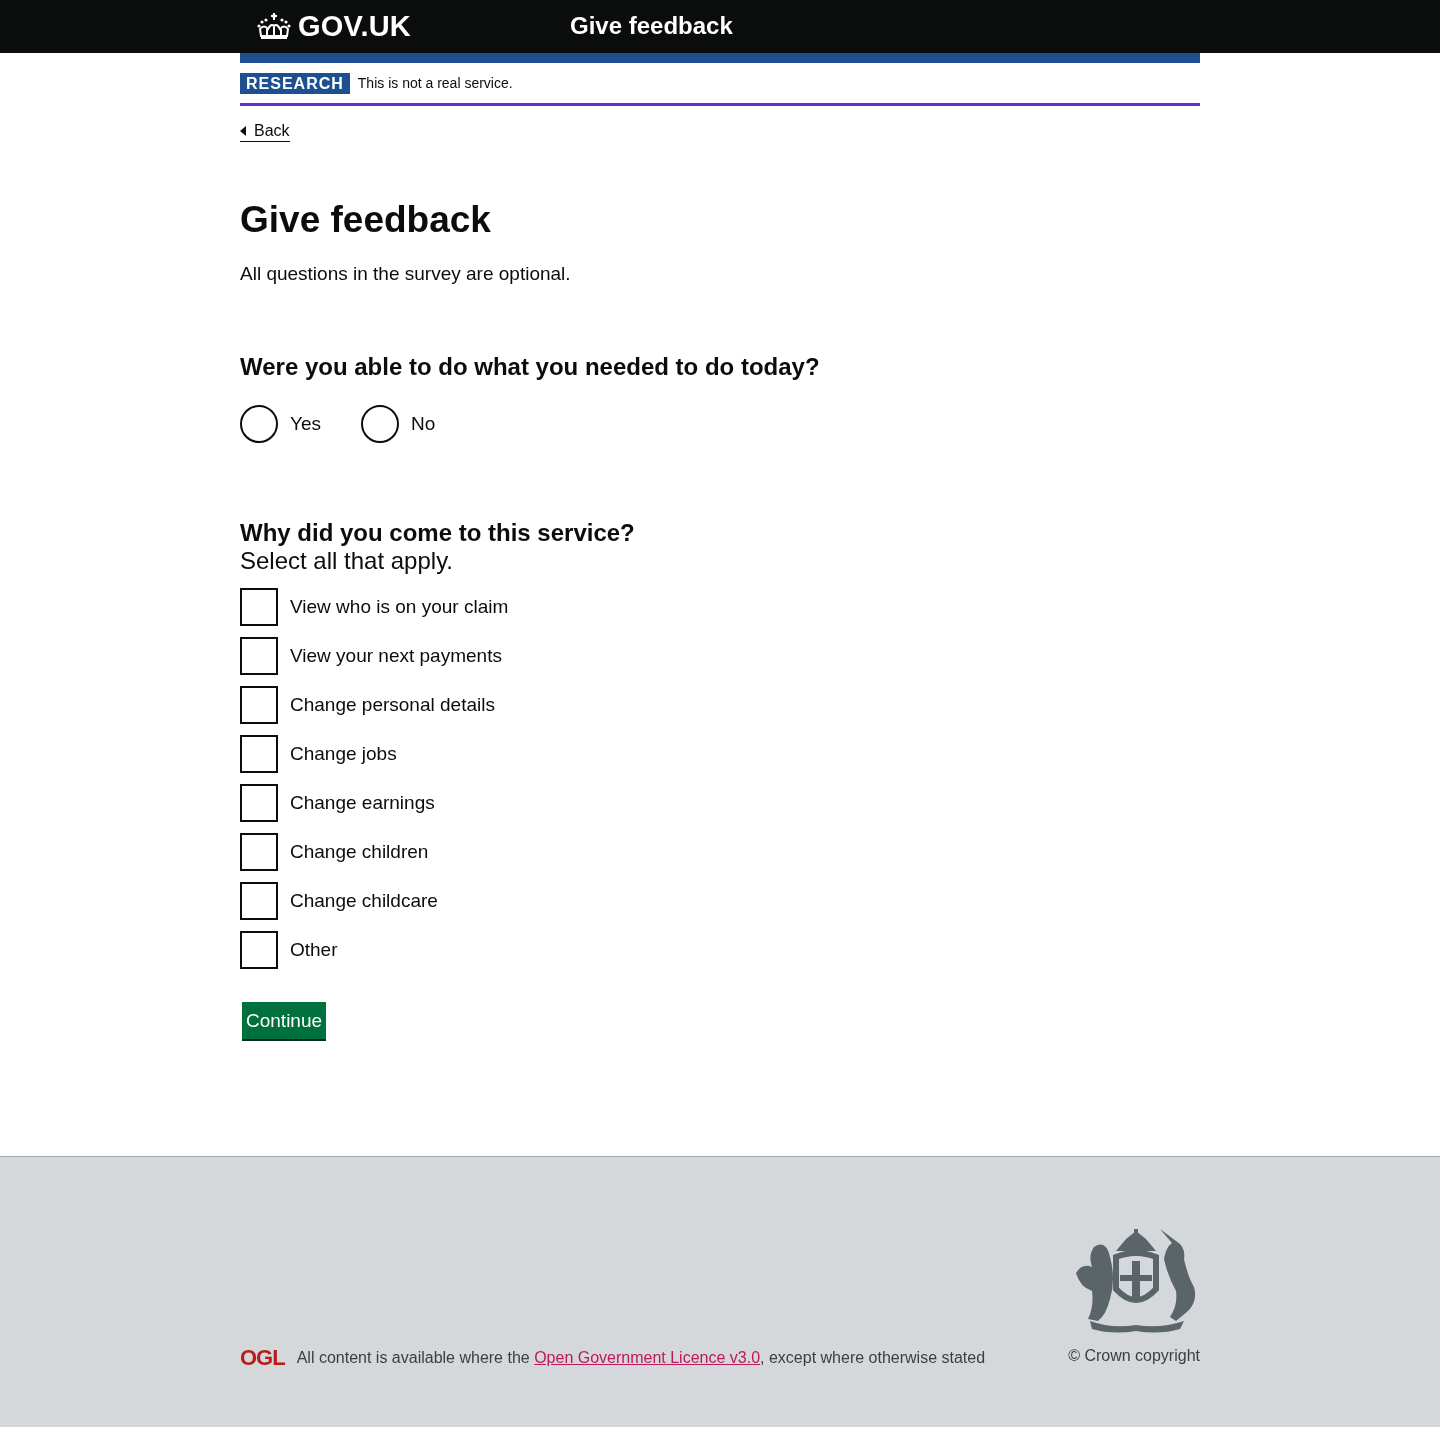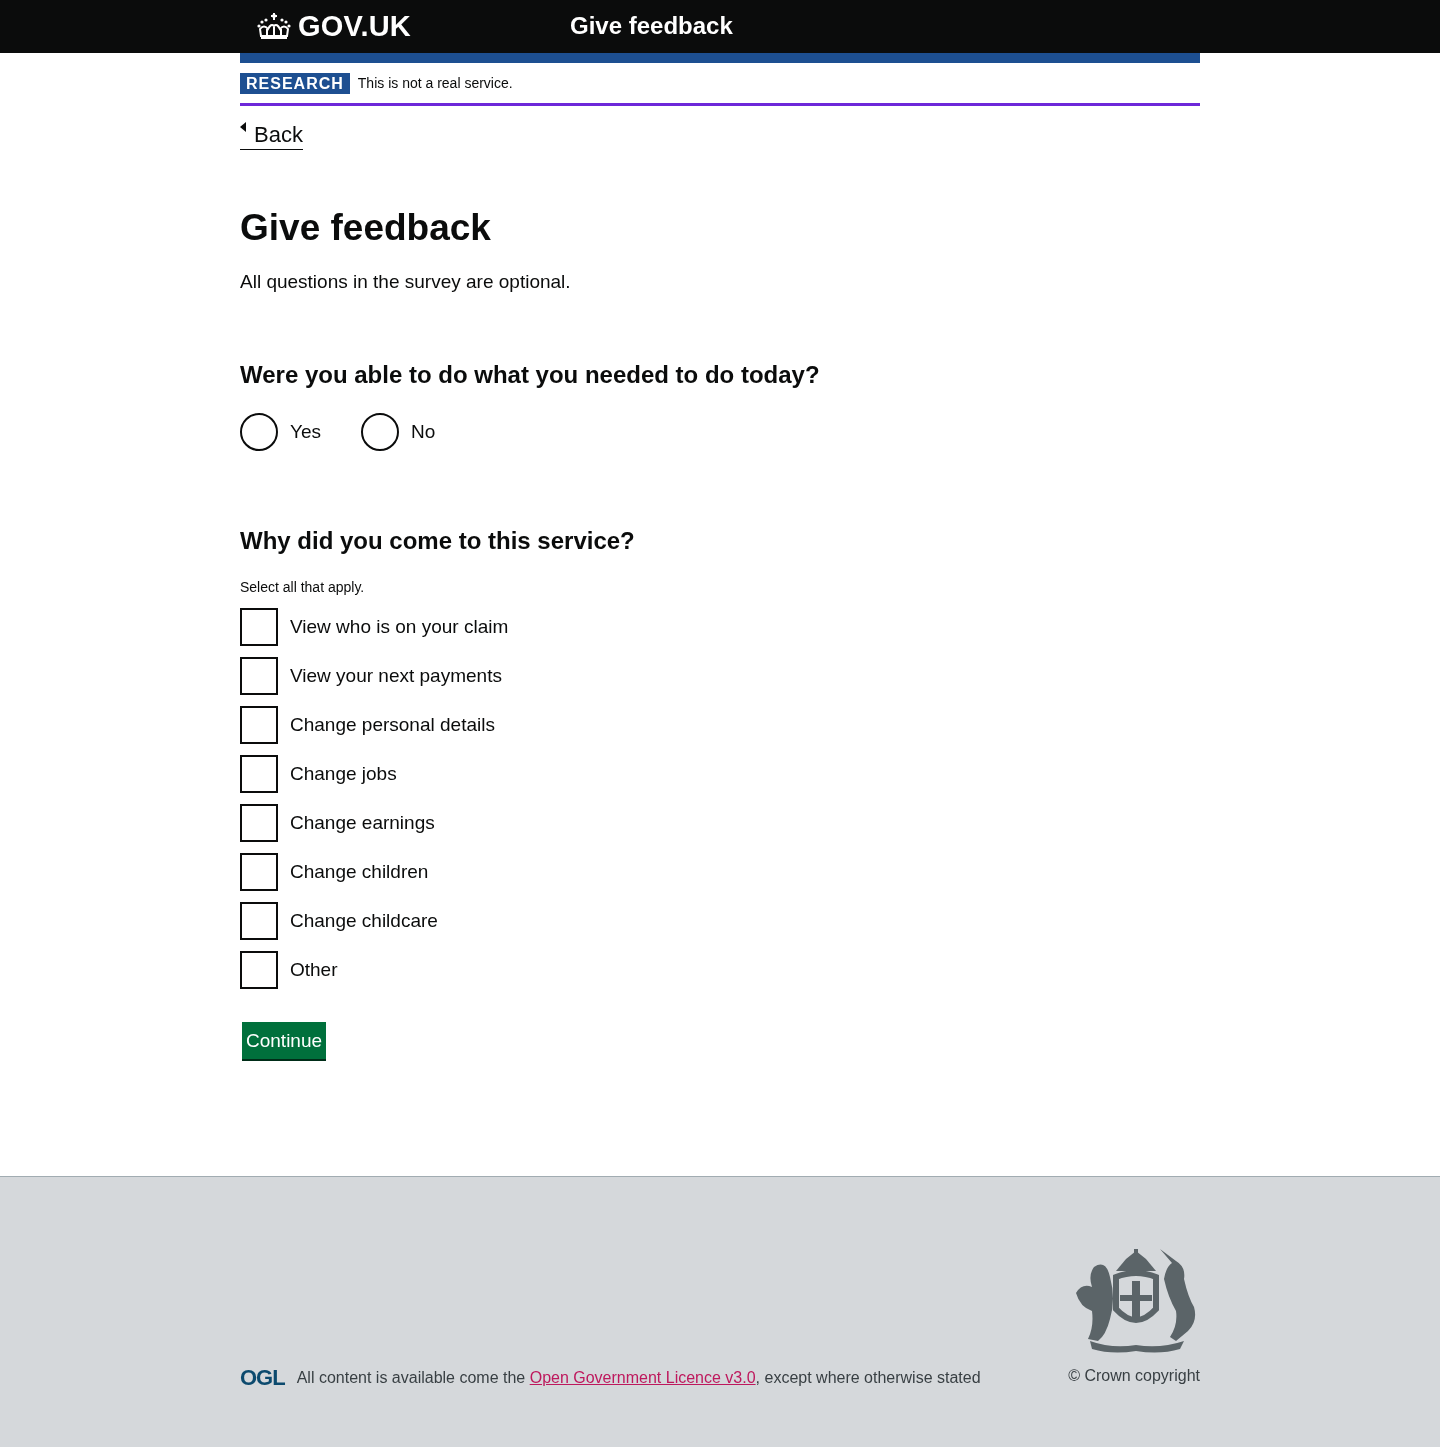--- a/index.html
+++ b/index.html
@@ -12,46 +12,46 @@
   .logo svg { width: 36px; height: 30px; margin-right: 6px; }
   .logo-text { font-weight: bold; font-size: 29px; letter-spacing: 0.2px; }
   .service-name { position: absolute; left: 330px; top: 12px; color: #fff; font-weight: bold; font-size: 24px; text-decoration: none; }
 
   .container { width: 960px; margin: 0 auto; }
   .blue-bar { height: 10px; background: #1d4f91; }
   .phase { display: flex; align-items: center; height: 43px; border-bottom: 3px solid #6d28d9; }
   .phase-tag { background: #1d4f91; color: #fff; font-weight: bold; font-size: 16px; letter-spacing: 1px; padding: 2px 6px 1px; margin-right: 8px; }
   .phase-text { font-size: 14px; }
 
-  .back { display: inline-flex; align-items: flex-start; margin-top: 16px; color: #0b0c0c; text-decoration: none; border-bottom: 1px solid #0b0c0c; font-size: 22px; padding-bottom: 1px; }
+  .back { display: inline-flex; align-items: center; margin-top: 16px; color: #0b0c0c; text-decoration: none; border-bottom: 1px solid #0b0c0c; font-size: 16px; padding-bottom: 1px; }
   .back-arrow { width: 0; height: 0; border-top: 5px solid transparent; border-bottom: 5px solid transparent; border-right: 6px solid #0b0c0c; margin-right: 8px; }
 
   h1 { font-size: 37px; font-weight: bold; margin-top: 58px; line-height: 1.1; }
   .lead { font-size: 19px; margin-top: 22px; }
 
   h2 { font-size: 24px; font-weight: bold; }
   .q1 { margin-top: 68px; }
   .radios { display: flex; margin-top: 24px; }
   .radio { display: flex; align-items: center; margin-right: 40px; cursor: pointer; }
   .radio-circle { width: 38px; height: 38px; border: 2px solid #0b0c0c; border-radius: 50%; margin-right: 12px; background: #fff; }
   .radio-label { font-size: 19px; }
 
   .q2 { margin-top: 76px; }
-  .hint { font-size: 14px; margin-top: 24px; }
+  .hint { font-size: 24px; }
   .checkboxes { margin-top: 13px; }
   .checkbox { display: flex; align-items: center; height: 38px; margin-bottom: 11px; cursor: pointer; }
   .checkbox-box { width: 38px; height: 38px; border: 2px solid #0b0c0c; margin-right: 12px; background: #fff; }
   .checkbox-label { font-size: 19px; }
 
   .continue { display: inline-block; margin-top: 22px; margin-left: 2px; background: #00703c; color: #fff; font-size: 19px; padding: 8px 4px 7px; border: none; box-shadow: 0 2px 0 #002d18; cursor: pointer; font-family: "Liberation Sans", sans-serif; }
 
   .footer { margin-top: 117px; background: #d5d8db; border-top: 1px solid #a1acb2; height: 271px; }
   .footer-inner { width: 960px; margin: 0 auto; position: relative; height: 271px; }
   .ogl { position: absolute; left: 0; top: 188px; display: flex; align-items: center; }
-  .ogl-logo { font-weight: bold; font-size: 22px; color: #0c4a6e; letter-spacing: -1px; margin-right: 12px; }
+  .ogl-logo { font-weight: bold; font-size: 22px; color: #b91c1c; letter-spacing: -1px; margin-right: 12px; }
   .licence-text { font-size: 16px; color: #383f43; }
   .licence-link { color: #be185d; text-decoration: underline; }
   .crest { position: absolute; right: 0; top: 72px; width: 128px; height: 106px; }
   .copyright { position: absolute; right: 0; top: 190px; font-size: 16px; color: #383f43; text-decoration: none; }
 </style>
 </head>
 <body>
 
 <header class="header">
   <div class="header-inner">
@@ -148,21 +148,21 @@
     </div>
   </fieldset>
 
   <button class="continue">Continue</button>
 </div>
 
 <footer class="footer">
   <div class="footer-inner">
     <div class="ogl">
       <span class="ogl-logo">OGL</span>
-      <span class="licence-text"><span>All content is available come the </span><a class="licence-link" href="#">Open Government Licence v3.0</a><span>, except where otherwise stated</span></span>
+      <span class="licence-text"><span>All content is available where the </span><a class="licence-link" href="#">Open Government Licence v3.0</a><span>, except where otherwise stated</span></span>
     </div>
     <svg class="crest" viewBox="0 0 128 106">
       <g fill="#5b6468">
         <path d="M44 22 L54 10 L64 2 L74 10 L84 22 Z"></path>
         <rect x="62" y="0" width="4" height="8"></rect>
         <path d="M44 28 Q64 20 84 28 L84 60 Q64 82 44 60 Z" fill="none" stroke="#5b6468" stroke-width="6"></path>
         <rect x="60" y="32" width="8" height="40"></rect>
         <rect x="48" y="46" width="32" height="6"></rect>
         <path d="M22 18 Q34 10 38 28 Q44 50 38 70 Q34 86 26 92 L16 90 Q22 78 20 62 Q8 58 4 44 Q10 34 20 38 Q16 26 22 18 Z"></path>
         <path d="M100 14 L88 0 L104 12 Q114 18 112 30 Q116 48 122 58 Q126 72 116 82 L104 92 L98 88 Q106 76 104 62 Q96 48 92 30 Q94 18 100 14 Z"></path>

